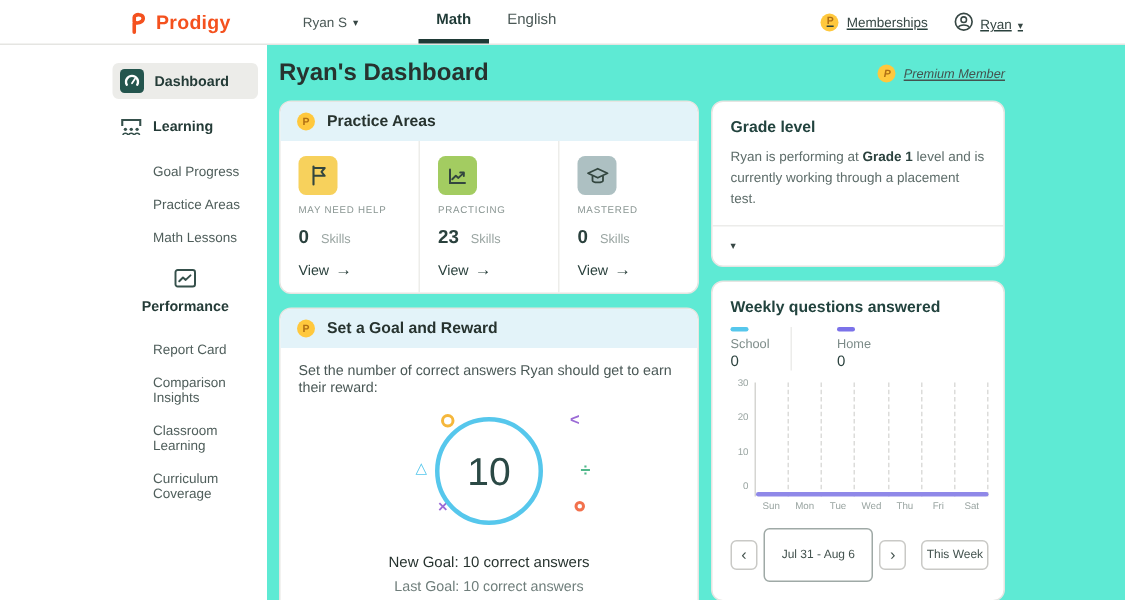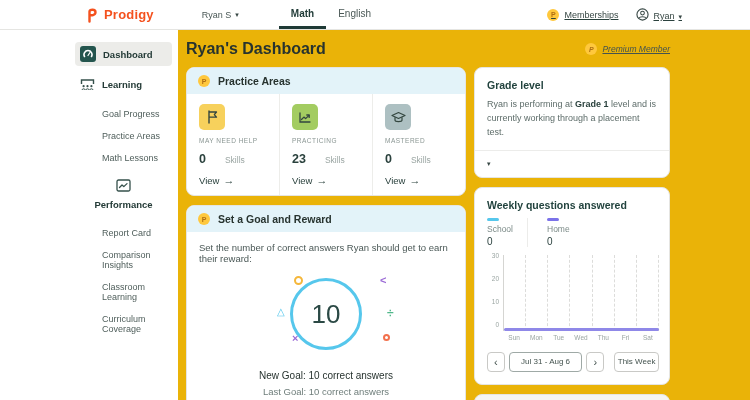--- a/index.html
+++ b/index.html
@@ -16,21 +16,21 @@
   .tab { display:flex; align-items:center; padding:0 12px; font-size:10px; color:#4A5856; border-bottom:3px solid transparent; cursor:pointer; }
   .tab.active { color:#1F3A36; font-weight:bold; border-bottom-color:#1F3A36; }
   .header-right { margin-left:auto; margin-right:68px; display:flex; align-items:center; gap:18px;text-decoration:underline; }
   .memberships { display:flex; align-items:center; gap:5px; font-size:9px; color:#374744; cursor:pointer; }
   .account { display:flex; align-items:flex-end; gap:4px; font-size:9px; color:#374744; cursor:pointer; }
   .caret { font-size:7px; color:#374744; }
 
   .coin { width:12px; height:12px; border-radius:50%; background:#FFC83D; color:#B06F14; font-size:7px; font-weight:bold; display:inline-flex; align-items:center; justify-content:center; flex-shrink:0; }
 
   
-  .body { flex:1; display:flex; background:#eab308; overflow:hidden; }
+  .body { flex:1; display:flex; background:#5eead4; overflow:hidden; }
 
   
   .sidebar { width:178px; background:#fff; padding:12px 6px 0 75px; flex-shrink:0; }
   .side-main { display:flex; align-items:center; gap:7px; padding:4px 5px; border-radius:4px; margin-bottom:8px; cursor:pointer; }
   .side-main .lbl { font-size:9.5px; font-weight:bold; color:#243B37; }
   .side-main.active { background:#ECECE9; }
   .icon-sq { width:16px; height:16px; background:#24554E; border-radius:3px; display:flex; align-items:center; justify-content:center; flex-shrink:0; }
   .side-sub { font-size:9px; color:#4F5E5B; padding:6px 5px 6px 27px; cursor:pointer; }
   .mt6 { margin-top:6px;flex-direction:column; }
 
@@ -53,21 +53,21 @@
   .pa-body { display:flex; }
   .pcol { flex:1; padding:10px 12px 9px 12px; }
   .pcol + .pcol { border-left:1px solid #EDEDEA; }
   .ibox { width:26px; height:26px; border-radius:5px; display:flex; align-items:center; justify-content:center; margin-bottom:7px; }
   .ibox.yellow { background:#F7D15C; }
   .ibox.green  { background:#A3CC61; }
   .ibox.steel  { background:#ADC0C2; }
   .pcat { font-size:6.5px; letter-spacing:.5px; color:#8A9693; margin-bottom:5px; white-space:nowrap; }
   .pcount { margin-bottom:7px; }
   .pcount .n { font-size:12.5px; font-weight:bold; color:#2A413D; }
-  .pcount .u { font-size:8.5px; color:#9AA5A2; margin-left:19px; }
+  .pcount .u { font-size:8.5px; color:#9AA5A2; margin-left:8px; }
   .view { display:flex; align-items:center; gap:4px; font-size:9.5px; color:#2A413D; cursor:pointer; }
   .view .arr { font-size:11px; }
 
   
   .goal-body { padding:10px 12px 0 12px; }
   .goal-instr { font-size:9.5px; color:#4A5856; margin-bottom:6px; }
   .goal-stage { position:relative; height:92px; margin:6px 0 8px 0; }
   .goal-circle { width:72px; height:72px; border:3px solid #56C7EC; border-radius:50%; position:absolute; left:50%; top:8px; transform:translateX(-50%); display:flex; align-items:center; justify-content:center; font-size:26px; color:#2B4945; background:#fff; }
   .deco { position:absolute; font-weight:bold; }
   .ring { width:9px; height:9px; border-radius:50%; border:2.5px solid #F5B73B; }
@@ -86,35 +86,35 @@
   .card-title { font-size:10.5px; font-weight:bold; color:#22433E; margin-bottom:7px; }
   .grade-text { font-size:9px; color:#5E6D6A; line-height:1.55; }
   .grade-text b { color:#2A413D; }
   .grade-q { border-top:1px solid #ECECEA; padding:9px 12px; display:flex; justify-content:space-between; align-items:center; cursor:pointer; }
   .grade-q .q { font-size:9px; font-weight:bold; color:#27332F; }
 
   
   .weekly { padding:11px 10px 12px 12px; }
   .legend { display:flex; margin:2px 0 8px 0; }
   .leg-item { padding-right:14px; }
-  .leg-item + .leg-item { border-left:1px solid #ECECEA; padding-left:19px; }
+  .leg-item + .leg-item { border-left:1px solid #ECECEA; padding-left:30px; }
   .leg-dash { width:12px; height:3px; border-radius:2px; margin-bottom:3px; }
   .leg-label { font-size:8.5px; color:#7C8B88; margin-bottom:2px; }
   .leg-val { font-size:10px; color:#2A413D; }
   .chart { display:flex; margin-top:4px; }
   .ylabels { width:16px; display:flex; flex-direction:column; justify-content:space-between; height:76px; padding-right:4px; }
   .ylabels span { font-size:6.5px; color:#9AA5A2; text-align:right; line-height:1; transform:translateY(-2px); }
   .plot { position:relative; flex:1; height:76px; border-left:1px solid #D5D5D2; display:flex; }
   .daycell { flex:1; border-right:1px dashed #DCDCDA; }
   .zero-line { position:absolute; left:0; right:0; bottom:0; height:2.5px; background:#8F88E8; border-radius:2px; }
   .xlabels { display:flex; margin-left:16px; margin-top:3px; }
   .xlabels span { flex:1; text-align:center; font-size:6.5px; color:#9AA5A2; }
   .chart-nav { display:flex; align-items:center; gap:4px; margin-top:11px; }
   .nav-btn { width:22px; height:20px; border:1px solid #C9C9C6; border-radius:4px; background:#fff; display:flex; align-items:center; justify-content:center; font-size:11px; color:#44534F; cursor:pointer; }
-  .range-box { width:92px; height:20px; border:1.5px solid #9FA9A6; border-radius:4px; background:#fff; display:flex; align-items:center; justify-content:center; font-size:8px; color:#44534F; cursor:pointer; }
+  .range-box { width:92px; height:36px; border:1.5px solid #9FA9A6; border-radius:4px; background:#fff; display:flex; align-items:center; justify-content:center; font-size:8px; color:#44534F; cursor:pointer; }
   .this-week { width:56px; height:20px; border:1px solid #C9C9C6; border-radius:4px; background:#fff; margin-left:6px; display:flex; align-items:center; justify-content:center; font-size:8px; color:#44534F; cursor:pointer; }
 
   
   .focus { background:#F5F5F2; border:1px solid #E5E5E2; border-radius:8px; padding:11px 10px 11px 12px; display:flex; justify-content:space-between; min-height:60px; }
 </style>
 </head>
 <body>
 
 <div class="app">
 

